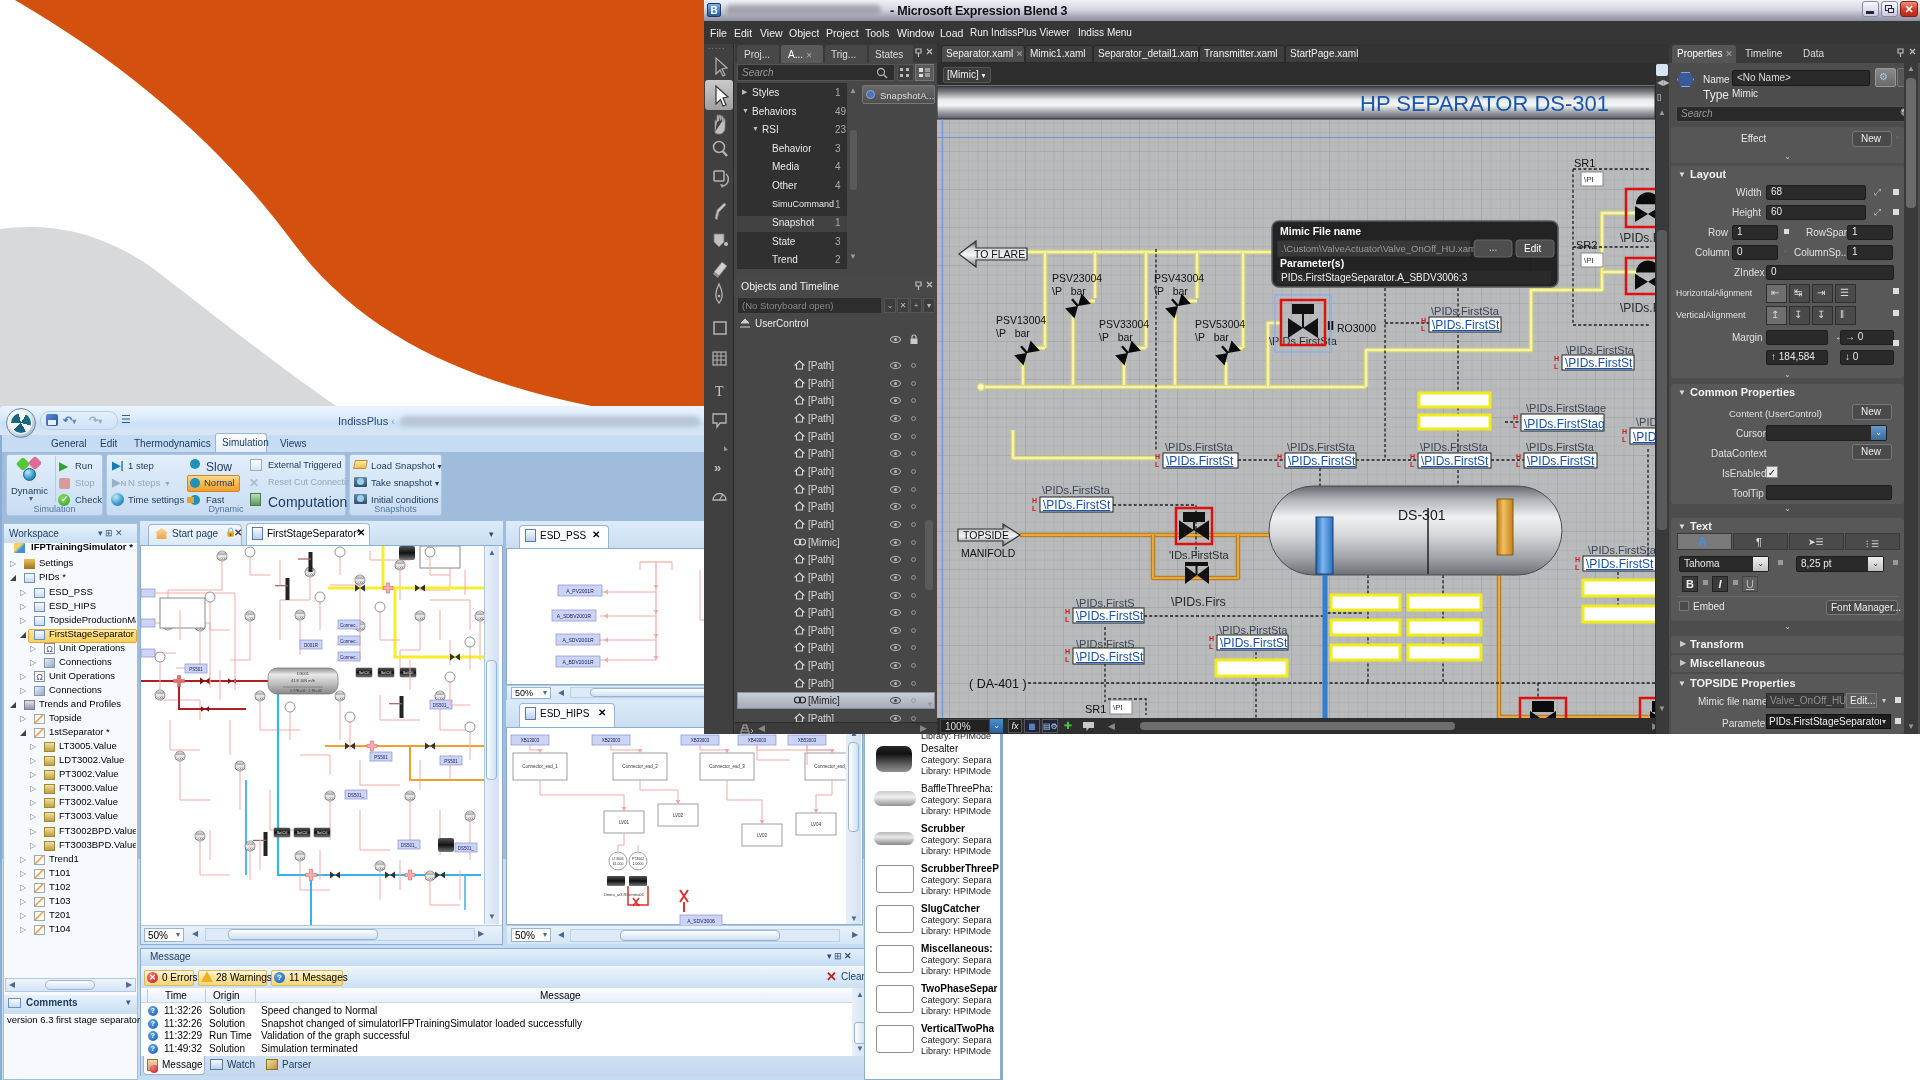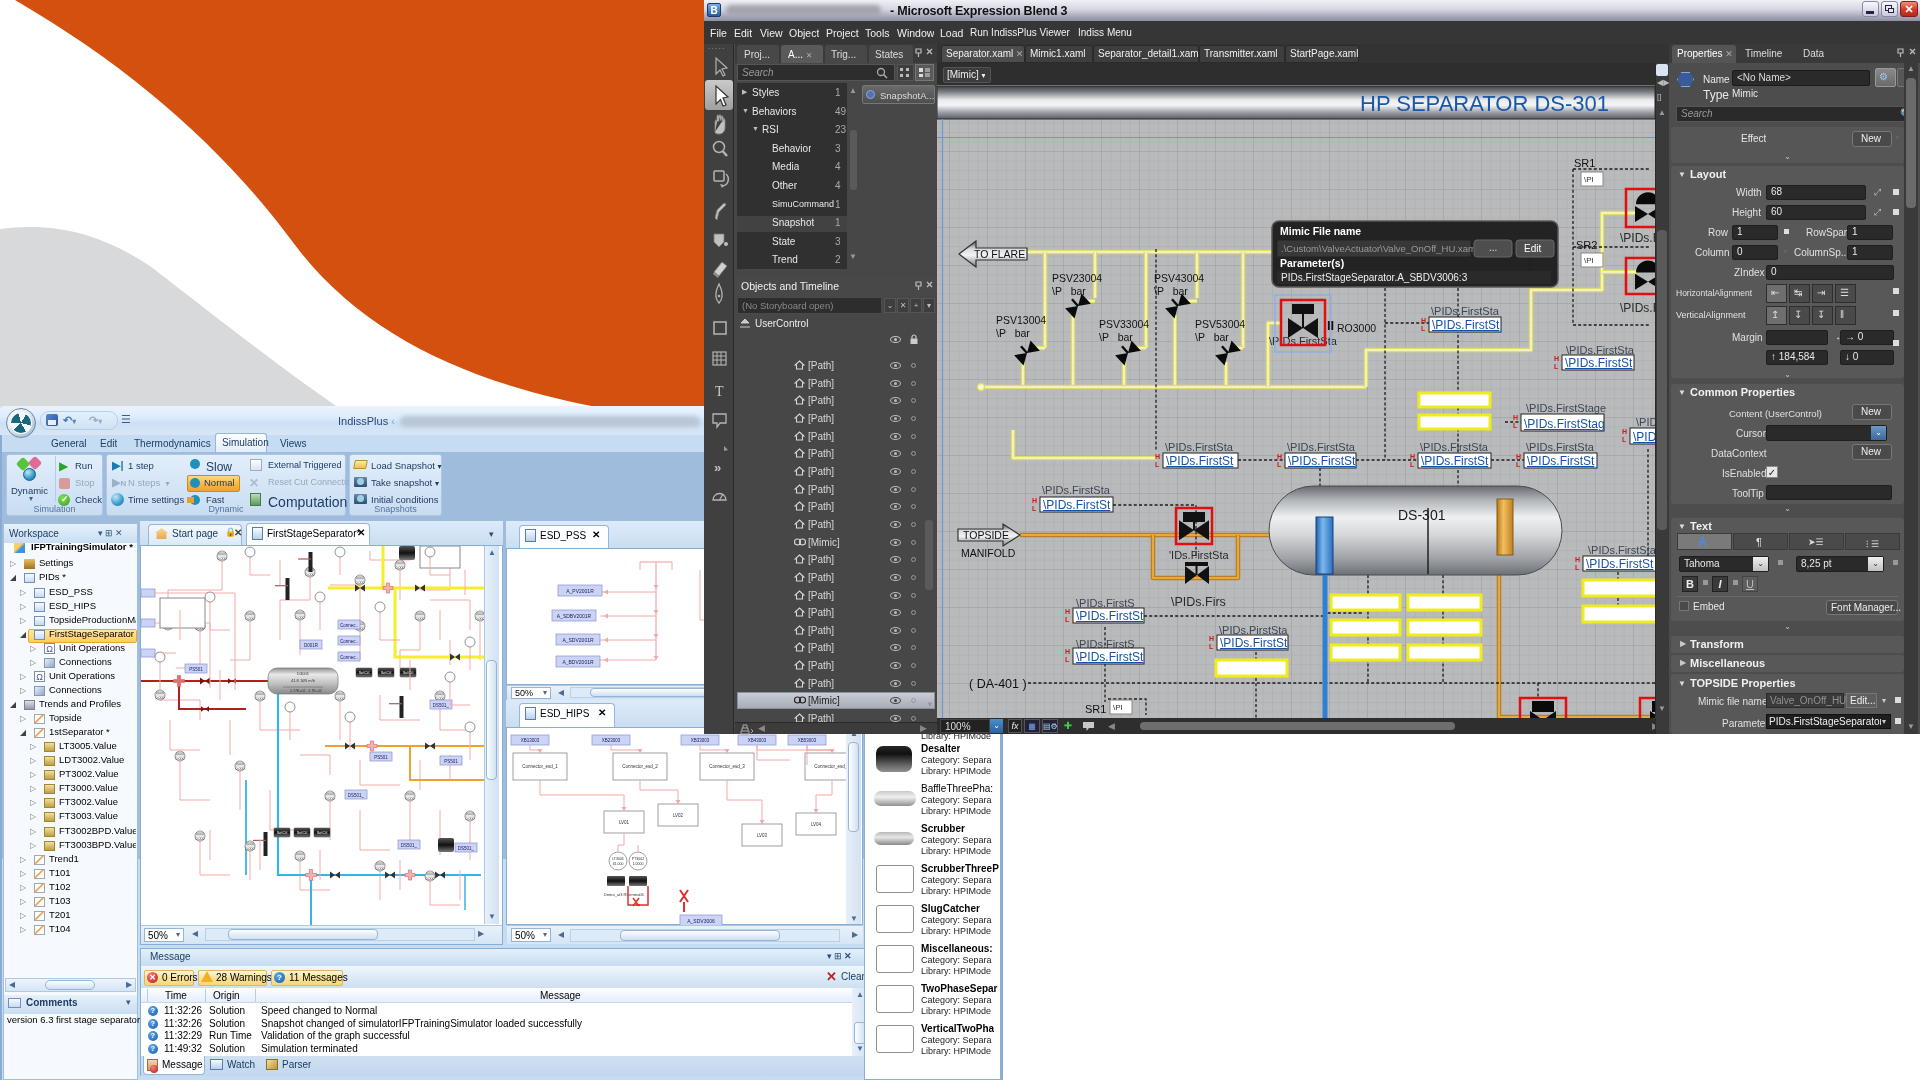--- a/index.html
+++ b/index.html
@@ -303,21 +303,21 @@
 <div class="a" style="left:150px;top:1065px;width:8px;height:8px;border-radius:50%;background:radial-gradient(circle at 35% 30%,#f08080,#c01818)"></div>
 <div class="a tx" style="left:162px;top:1059px;font-size:10px;color:#000">Message</div>
 <div class="a" style="left:210px;top:1059px;width:13px;height:11px;background:linear-gradient(180deg,#f8fbff,#b8d0ec);border:1px solid #5a7ab0"></div>
 <div class="a tx" style="left:227px;top:1059px;font-size:10px;color:#1e3c64">Watch</div>
 <div class="a" style="left:266px;top:1059px;width:12px;height:11px;background:linear-gradient(135deg,#f0e0a0,#c09040);border:1px solid #907020"></div>
 <div class="a tx" style="left:282px;top:1059px;font-size:10px;color:#1e3c64">Parser</div>
 
 <div class="a" style="left:864px;top:716px;width:137px;height:364px;background:#fff;border:1px solid #88aed2"></div>
 <div class="a tx" style="left:921px;top:731px;font-size:9px;color:#222">Library: HPIMode</div>
 <div class="a" style="left:876px;top:746px;width:36px;height:26px;border-radius:7px;background:linear-gradient(180deg,#282828,#101010 30%,#686868 75%,#909090)"></div>
-<div class="a tx" style="left:921px;top:743px;font-size:10px;font-weight:bold;color:#000;max-width:78px">Desalter</div>
+<div class="a tx" style="left:921px;top:743px;font-size:10px;font-weight:normal;color:#000;max-width:78px">Desalter</div>
 <div class="a tx" style="left:921px;top:755px;font-size:9px;color:#222">Category: Separa</div>
 <div class="a tx" style="left:921px;top:766px;font-size:9px;color:#222">Library: HPIMode</div>
 <div class="a" style="left:874px;top:791px;width:42px;height:15px;border-radius:7px;background:linear-gradient(180deg,#c8c8c8,#f0f0f0 40%,#909090)"></div>
 <div class="a tx" style="left:921px;top:783px;font-size:10px;font-weight:normal;color:#000;max-width:78px">BaffleThreePha:</div>
 <div class="a tx" style="left:921px;top:795px;font-size:9px;color:#222">Category: Separa</div>
 <div class="a tx" style="left:921px;top:806px;font-size:9px;color:#222">Library: HPIMode</div>
 <div class="a" style="left:874px;top:832px;width:40px;height:13px;border-radius:7px;background:linear-gradient(180deg,#b8b8b8,#e8e8e8 40%,#888888)"></div>
 <div class="a tx" style="left:921px;top:823px;font-size:10px;font-weight:bold;color:#000;max-width:78px">Scrubber</div>
 <div class="a tx" style="left:921px;top:835px;font-size:9px;color:#222">Category: Separa</div>
 <div class="a tx" style="left:921px;top:846px;font-size:9px;color:#222">Library: HPIMode</div>

